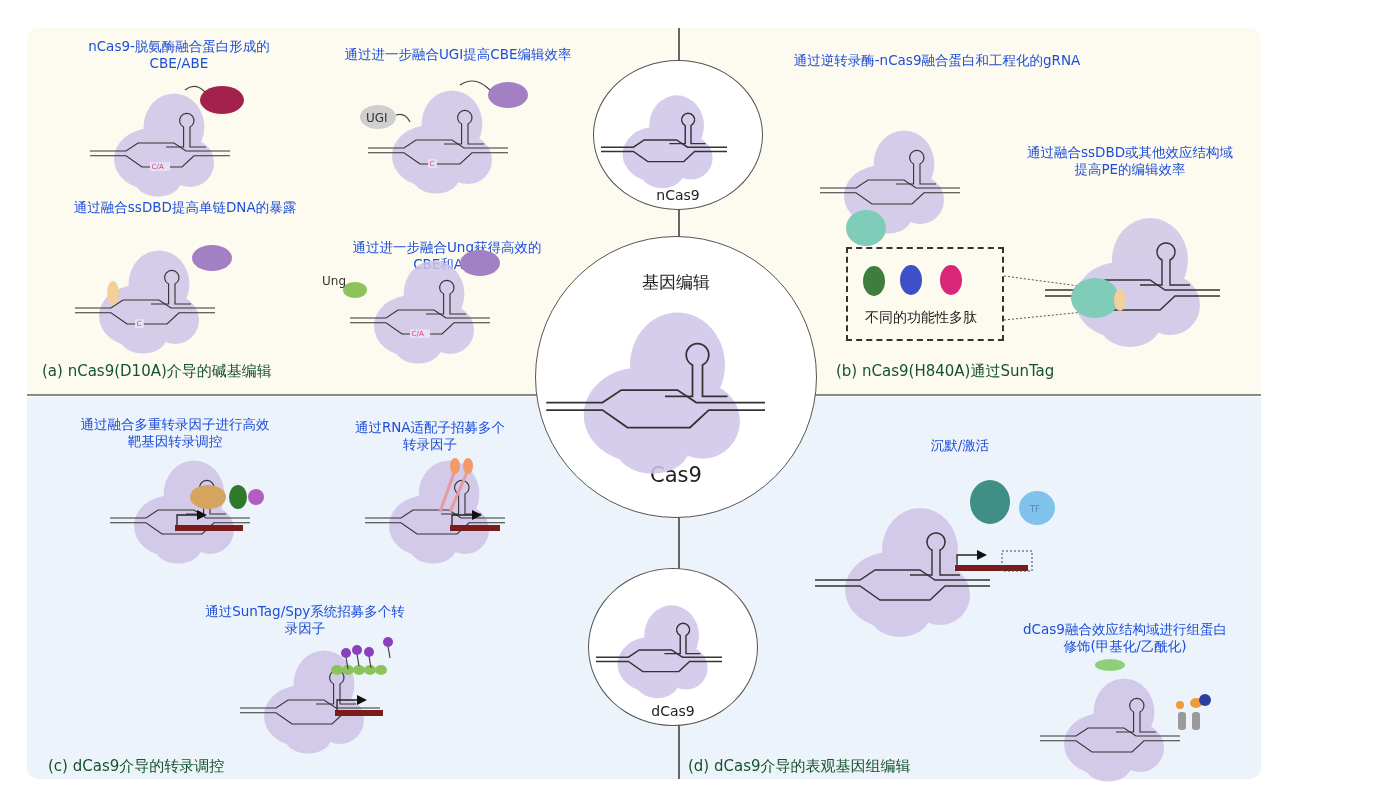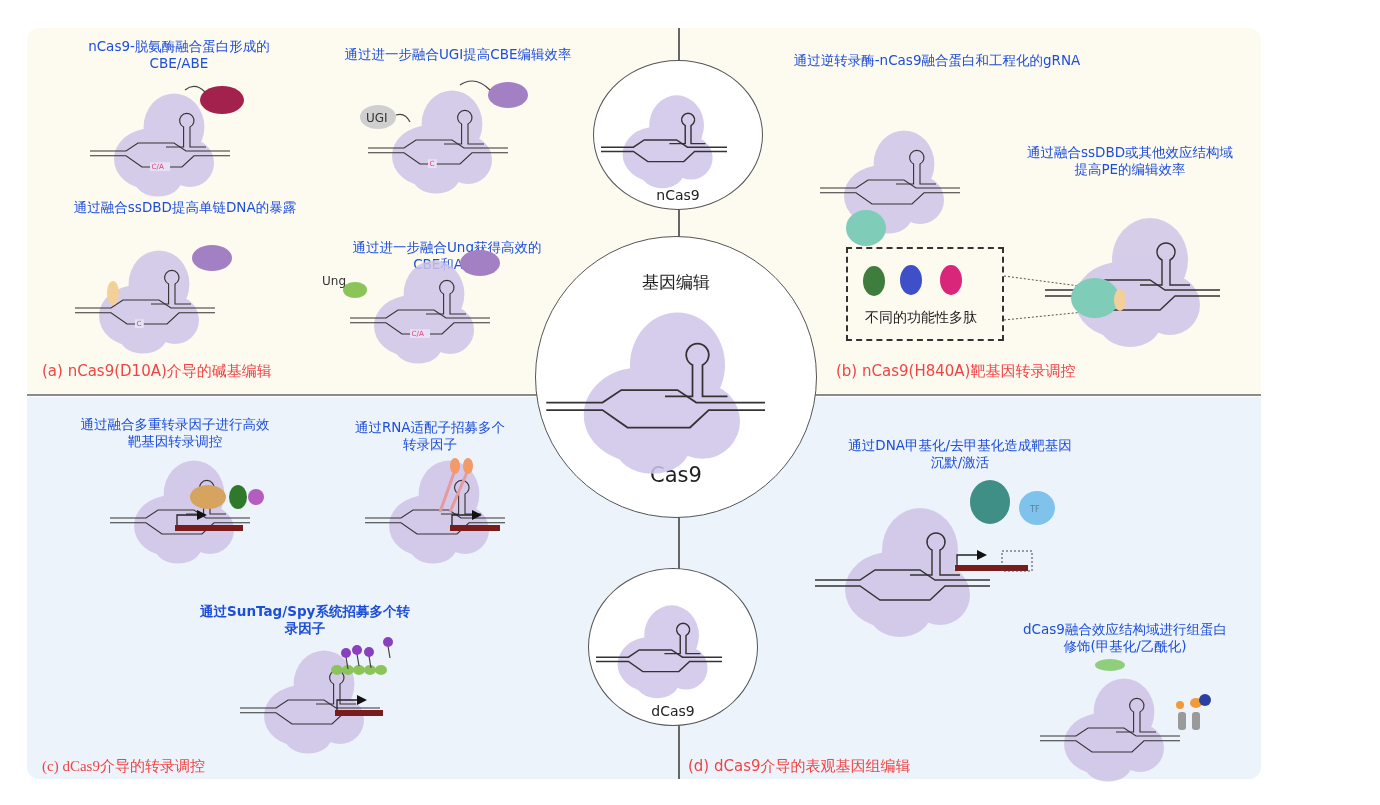--- a/index.html
+++ b/index.html
@@ -4,21 +4,21 @@
 <style>
   html,body{margin:0;padding:0;background:#ffffff;}
   body{width:1380px;height:805px;position:relative;overflow:hidden;
        font-family:"DejaVu Sans","Liberation Sans",sans-serif;color:#222;}
   .panel{position:absolute;left:27px;width:1234px;}
   #panel-top{top:28px;height:366px;background:#fdfaf0;border-radius:12px 12px 0 0;}
   #panel-bottom{top:397px;height:382px;background:#edf3fb;border-radius:0 0 12px 12px;}
   .divider-h{position:absolute;left:27px;top:394px;width:1234px;height:2px;background:#8a8a8a;}
   .divider-v{position:absolute;left:678px;width:1.5px;background:#666;}
   .cap{position:absolute;font-size:13.5px;line-height:17px;text-align:center;white-space:nowrap;color:#1d4ed8;}
-  .plabel{position:absolute;font-size:15px;white-space:nowrap;color:#ef4444;}
+  .plabel{position:absolute;font-size:15px;white-space:nowrap;color:#14532d;}
   .circle{position:absolute;border:1.3px solid #555;border-radius:50%;background:#fff;box-sizing:border-box;}
   .circ-label{position:absolute;left:0;right:0;text-align:center;color:#222;}
   svg.art{position:absolute;overflow:visible;}
   .legend-box{position:absolute;left:846px;top:247px;width:158px;height:94px;border:2.5px dashed #333;box-sizing:border-box;}
   .legend-text{position:absolute;left:0;right:8px;top:60px;text-align:center;font-size:14px;}
 </style>
 </head>
 <body>
 
 <div id="panel-top" class="panel"></div>
@@ -57,38 +57,37 @@
     <ellipse cx="26" cy="32" rx="11" ry="15" fill="#3f7d3f"></ellipse>
     <ellipse cx="63" cy="31" rx="11" ry="15" fill="#3f4fc8"></ellipse>
     <ellipse cx="103" cy="31" rx="11" ry="15" fill="#d9267a"></ellipse>
   </svg>
   <div class="legend-text">不同的功能性多肽</div>
 </div>
 <svg class="art" style="left:1004px;top:270px;" width="130" height="60">
   <line x1="0" y1="6" x2="120" y2="22" stroke="#555" stroke-dasharray="2,2"></line>
   <line x1="0" y1="50" x2="120" y2="38" stroke="#555" stroke-dasharray="2,2"></line>
 </svg>
-<div class="plabel" style="left:836px;top:362px;">(b) nCas9(H840A)靶基因转录调控</div>
+<div class="plabel" style="left:836px;top:362px;">(b) nCas9(H840A)通过SunTag</div>
 
 <div class="cap" style="left:45px;top:416px;width:260px;">
   <div>通过融合多重转录因子进行高效</div>
   <div>靶基因转录调控</div>
 </div>
 <div class="cap" style="left:330px;top:419px;width:200px;">
   <div>通过RNA适配子招募多个</div>
   <div>转录因子</div>
 </div>
-<div class="cap" style="left:175px;top:603px;width:260px;font-weight:bold;">
+<div class="cap" style="left:175px;top:603px;width:260px;">
   <div>通过SunTag/Spy系统招募多个转</div>
   <div>录因子</div>
 </div>
-<div class="plabel" style="left:42px;top:757px;font-family:Liberation Serif, serif;">(c) dCas9介导的转录调控</div>
+<div class="plabel" style="left:48px;top:757px;">(c) dCas9介导的转录调控</div>
 
 <div class="cap" style="left:815px;top:437px;width:290px;">
-  <div>通过DNA甲基化/去甲基化造成靶基因</div>
   <div>沉默/激活</div>
 </div>
 <div class="cap" style="left:1000px;top:621px;width:250px;">
   <div>dCas9融合效应结构域进行组蛋白</div>
   <div>修饰(甲基化/乙酰化)</div>
 </div>
 <div class="plabel" style="left:688px;top:757px;">(d) dCas9介导的表观基因组编辑</div>
 
 <div class="circle" style="left:593px;top:60px;width:170px;height:150px;">
   <div class="circ-label" style="bottom:6px;font-size:14px;">nCas9</div>

